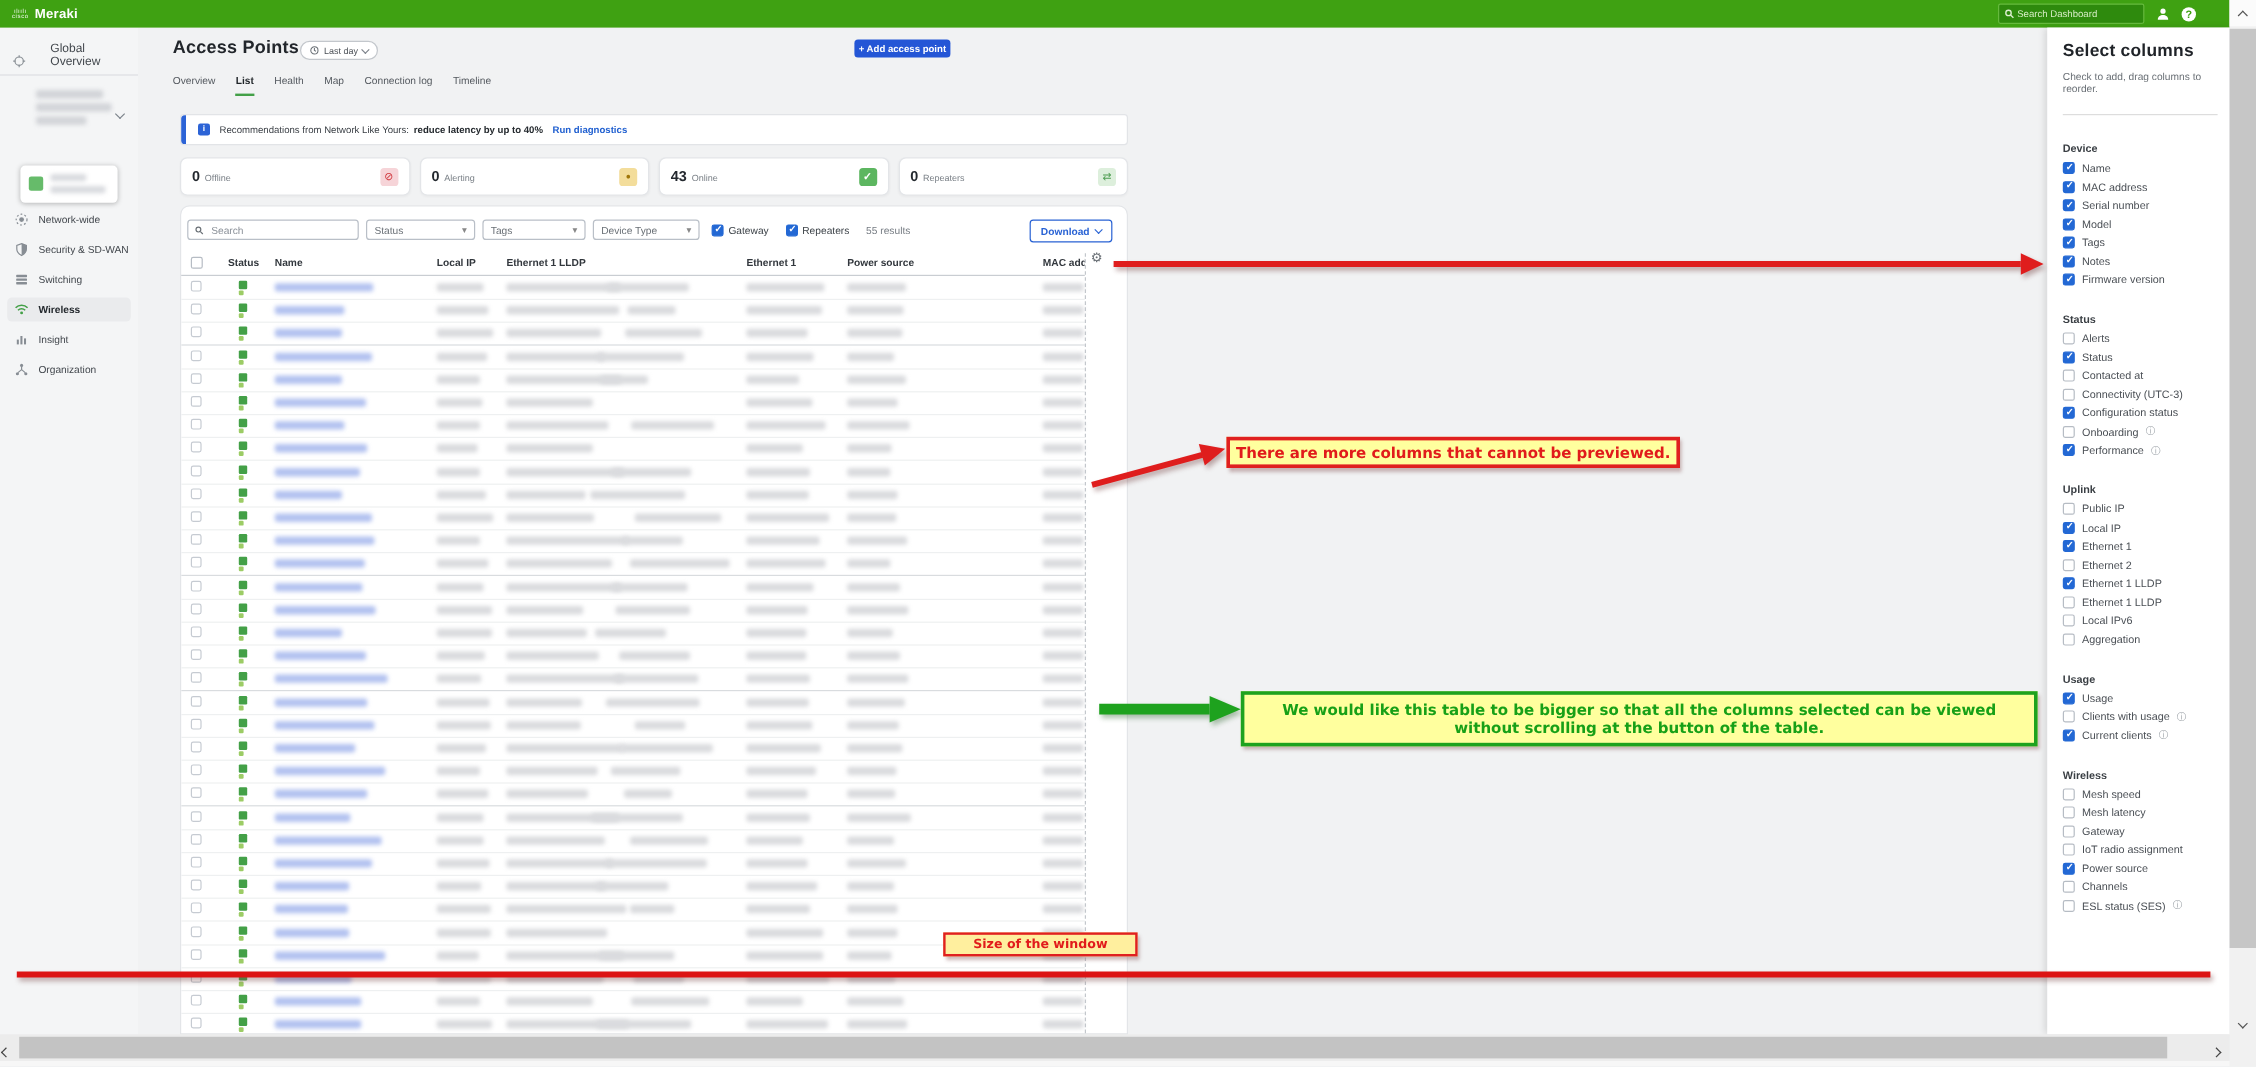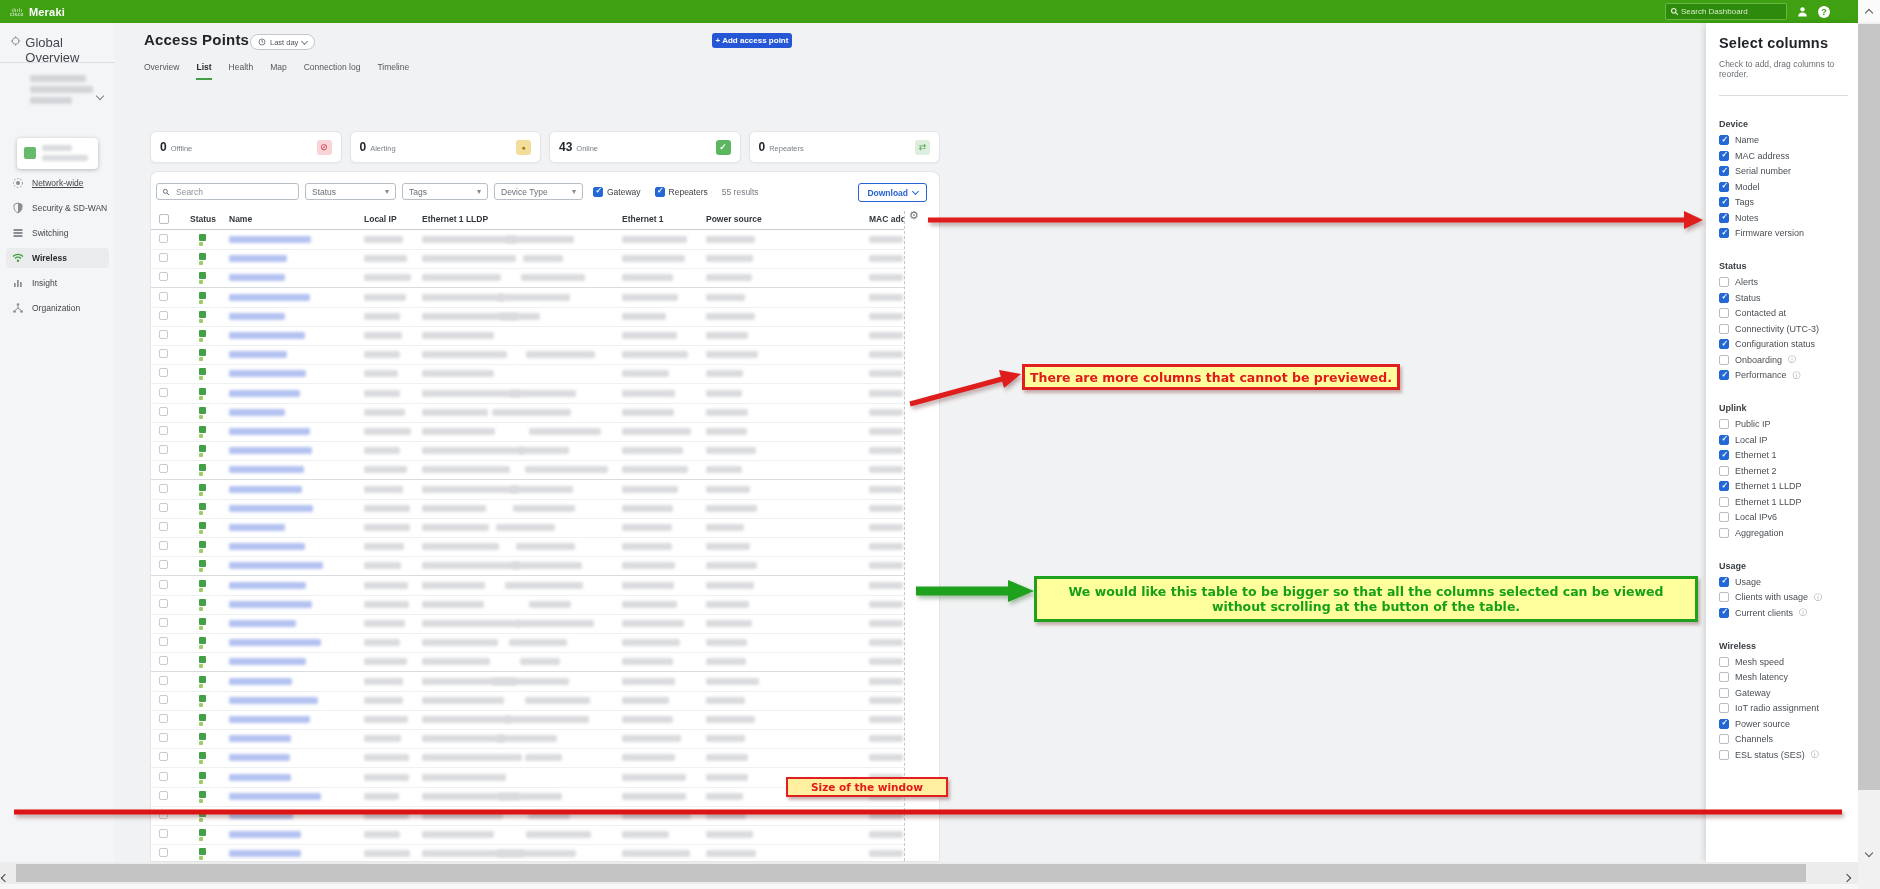--- a/index.html
+++ b/index.html
@@ -11,21 +11,21 @@
   .brand-name{font-size:11px;font-weight:bold;letter-spacing:.2px;}
   #topbar-right{position:absolute;right:28px;top:3px;display:flex;align-items:center;gap:9px;}
   #dash-search{width:112px;height:15px;background:#2e8a0d;border:1px solid #66b93e;border-radius:2px;display:flex;align-items:center;padding:0 4px;}
   #dash-search svg{width:9px;height:9px;stroke:#dff0d2;flex:0 0 auto;}
   #dash-search input{flex:1;border:none;background:transparent;outline:none;color:#eef8e6;font-size:8px;width:90px;font-family:"Liberation Sans",sans-serif;}
   #dash-search input::placeholder{color:#d5ecc4;}
   .tb-ico{width:13px;height:13px;}
   #help-badge{width:12px;height:12px;border-radius:50%;background:#fff;color:#3fa112;font-size:9px;font-weight:bold;text-align:center;line-height:12px;}
   
   #sidebar{position:absolute;left:0;top:23px;width:115px;height:839px;background:#f4f5f6;z-index:2;}
-  #global-row{position:absolute;left:10px;top:12px;display:flex;align-items:flex-start;gap:4px;color:#42474d;font-size:13px;}
+  #global-row{position:absolute;left:10px;top:12px;display:flex;align-items:flex-end;gap:20px;color:#42474d;font-size:10px;}
   #global-row svg{width:12px;height:12px;color:#8b9197;}
   #sb-divider{position:absolute;left:0;top:39px;width:115px;border-top:1px solid #dcdee1;}
   .blur{filter:blur(1.6px);border-radius:2px;}
   .org-line{position:absolute;background:#d2d4d8;height:7px;}
   #org-chevron{position:absolute;left:97px;top:62px;}
   .chev{display:inline-block;width:5px;height:5px;border-right:1.5px solid #7c828a;border-bottom:1.5px solid #7c828a;transform:rotate(45deg);}
   #net-card{position:absolute;left:17px;top:115px;width:81px;height:31px;background:#fff;border-radius:4px;box-shadow:0 1px 4px rgba(0,0,0,.25);}
   #net-sq{position:absolute;left:7px;top:9px;width:12px;height:12px;background:#66bb6a;border-radius:2px;}
   .net-line{position:absolute;background:#d9dbdf;height:6px;}
   #sidebar-nav{position:absolute;left:0;top:150px;width:115px;}
@@ -157,21 +157,21 @@
     <div class="org-line blur" style="left:30px;top:52px;width:56px;"></div>
     <div class="org-line blur" style="left:30px;top:63px;width:63px;"></div>
     <div class="org-line blur" style="left:30px;top:74px;width:42px;"></div>
     <span id="org-chevron"><span class="chev"></span></span>
     <div id="net-card">
       <div id="net-sq"></div>
       <div class="net-line blur" style="left:25px;top:7px;width:30px;"></div>
       <div class="net-line blur" style="left:25px;top:17px;width:46px;"></div>
     </div>
     <div id="sidebar-nav">
-        <div class="sb-item" style="top: 0px; text-decoration: underline;">
+        <div class="sb-item" style="top: 0px;">
           <span class="sb-ico">
             <svg viewBox="0 0 24 24">
               <circle cx="12" cy="12" r="4" fill="currentColor"></circle>
               <circle cx="12" cy="12" r="9" fill="none" stroke="currentColor" stroke-width="2" stroke-dasharray="3 3.6"></circle>
             </svg>
           </span>
           <span>Network-wide</span>
         </div>
         <div class="sb-item" style="top: 25px;">
           <span class="sb-ico">
@@ -238,20 +238,27 @@
   <div id="add-ap-btn">+ Add access point</div>
   <div id="tabs">
       <div class="tab">Overview</div>
       <div class="tab active">List</div>
       <div class="tab">Health</div>
       <div class="tab">Map</div>
       <div class="tab">Connection log</div>
       <div class="tab">Timeline</div>
     </div>
 
+  <div id="banner">
+    <div id="banner-accent"></div>
+    <div id="banner-info">i</div>
+    <span class="txt">Recommendations from Network Like Yours:</span>
+    <b>reduce latency by up to 40%</b>
+    <a href="#">Run diagnostics</a>
+  </div>
 
   <div id="status-cards">
       <div class="card">
         <span class="card-count">0</span>
         <span class="card-label">Offline</span>
         <span class="badge b-red">⊘</span>
       </div>
       <div class="card">
         <span class="card-count">0</span>
         <span class="card-label">Alerting</span>

